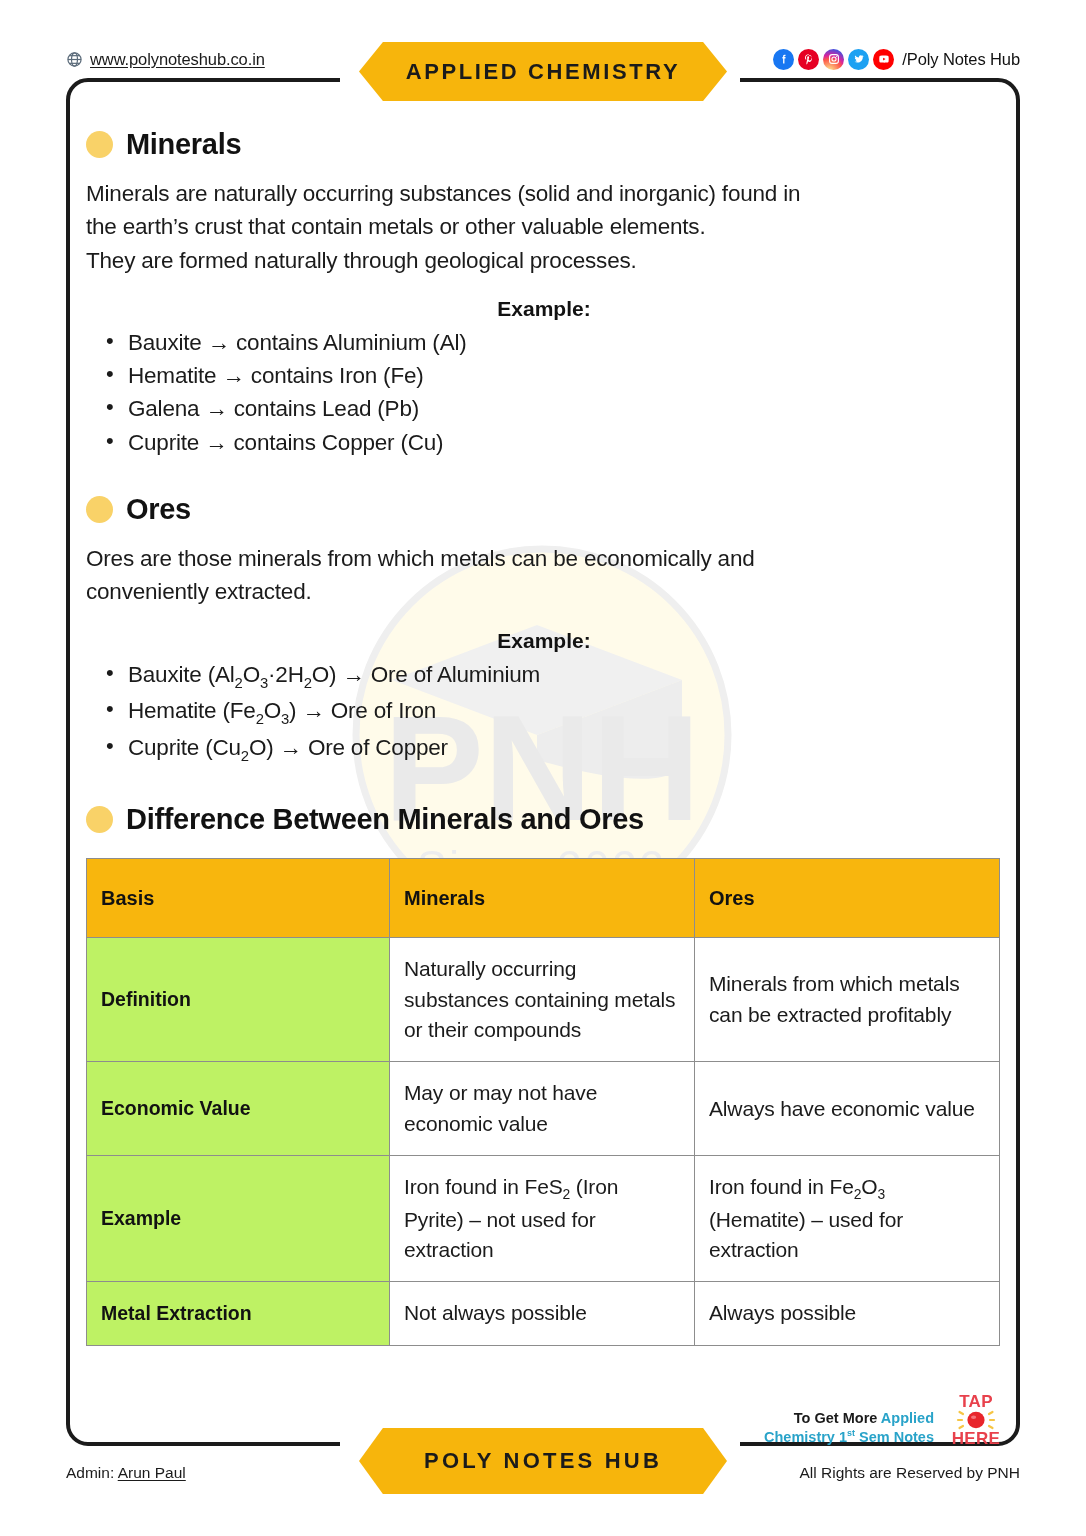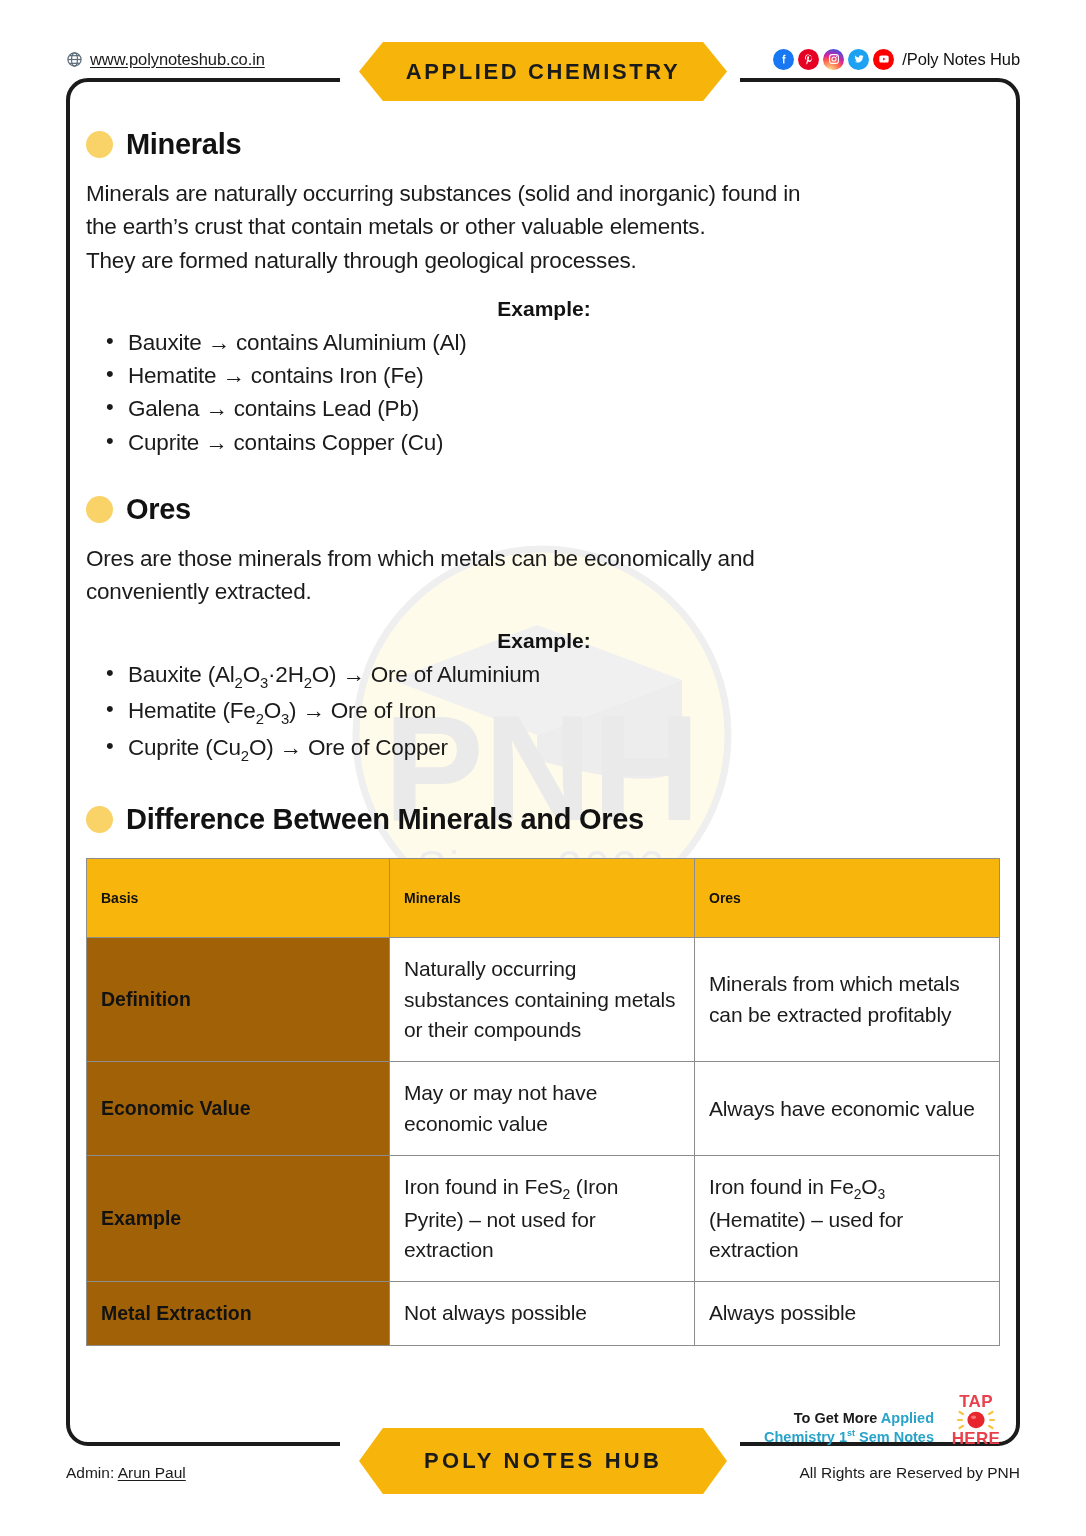--- a/index.html
+++ b/index.html
@@ -104,24 +104,24 @@
   
   .tbl {
     margin-top: 22px; width: 913px; border-collapse: collapse;
     table-layout: fixed; background: #fff;
   }
   .tbl th, .tbl td {
     border: 1px solid #8d8d8d; vertical-align: middle; text-align: left;
   }
   .tbl thead th {
     background: #F8B60D; color: #121212; font-weight: 700;
-    font-size: 14px; height: 79px; padding: 0 14px;
+    font-size: 20px; height: 79px; padding: 0 14px;
   }
   .tbl td.basis {
-    background: #a16207; color: #121212; font-weight: 700;
+    background: #bef264; color: #121212; font-weight: 700;
     font-size: 19.5px; padding: 14px; width: 303px;
   }
   .tbl td.cell {
     background: #fff; color: #1b1b1b; font-size: 21px;
     line-height: 1.45; padding: 16px 14px; letter-spacing: -0.15px;
   }
   .col-b { width: 303px; } .col-m { width: 305px; } .col-o { width: 305px; }
 
   
   .promo {

